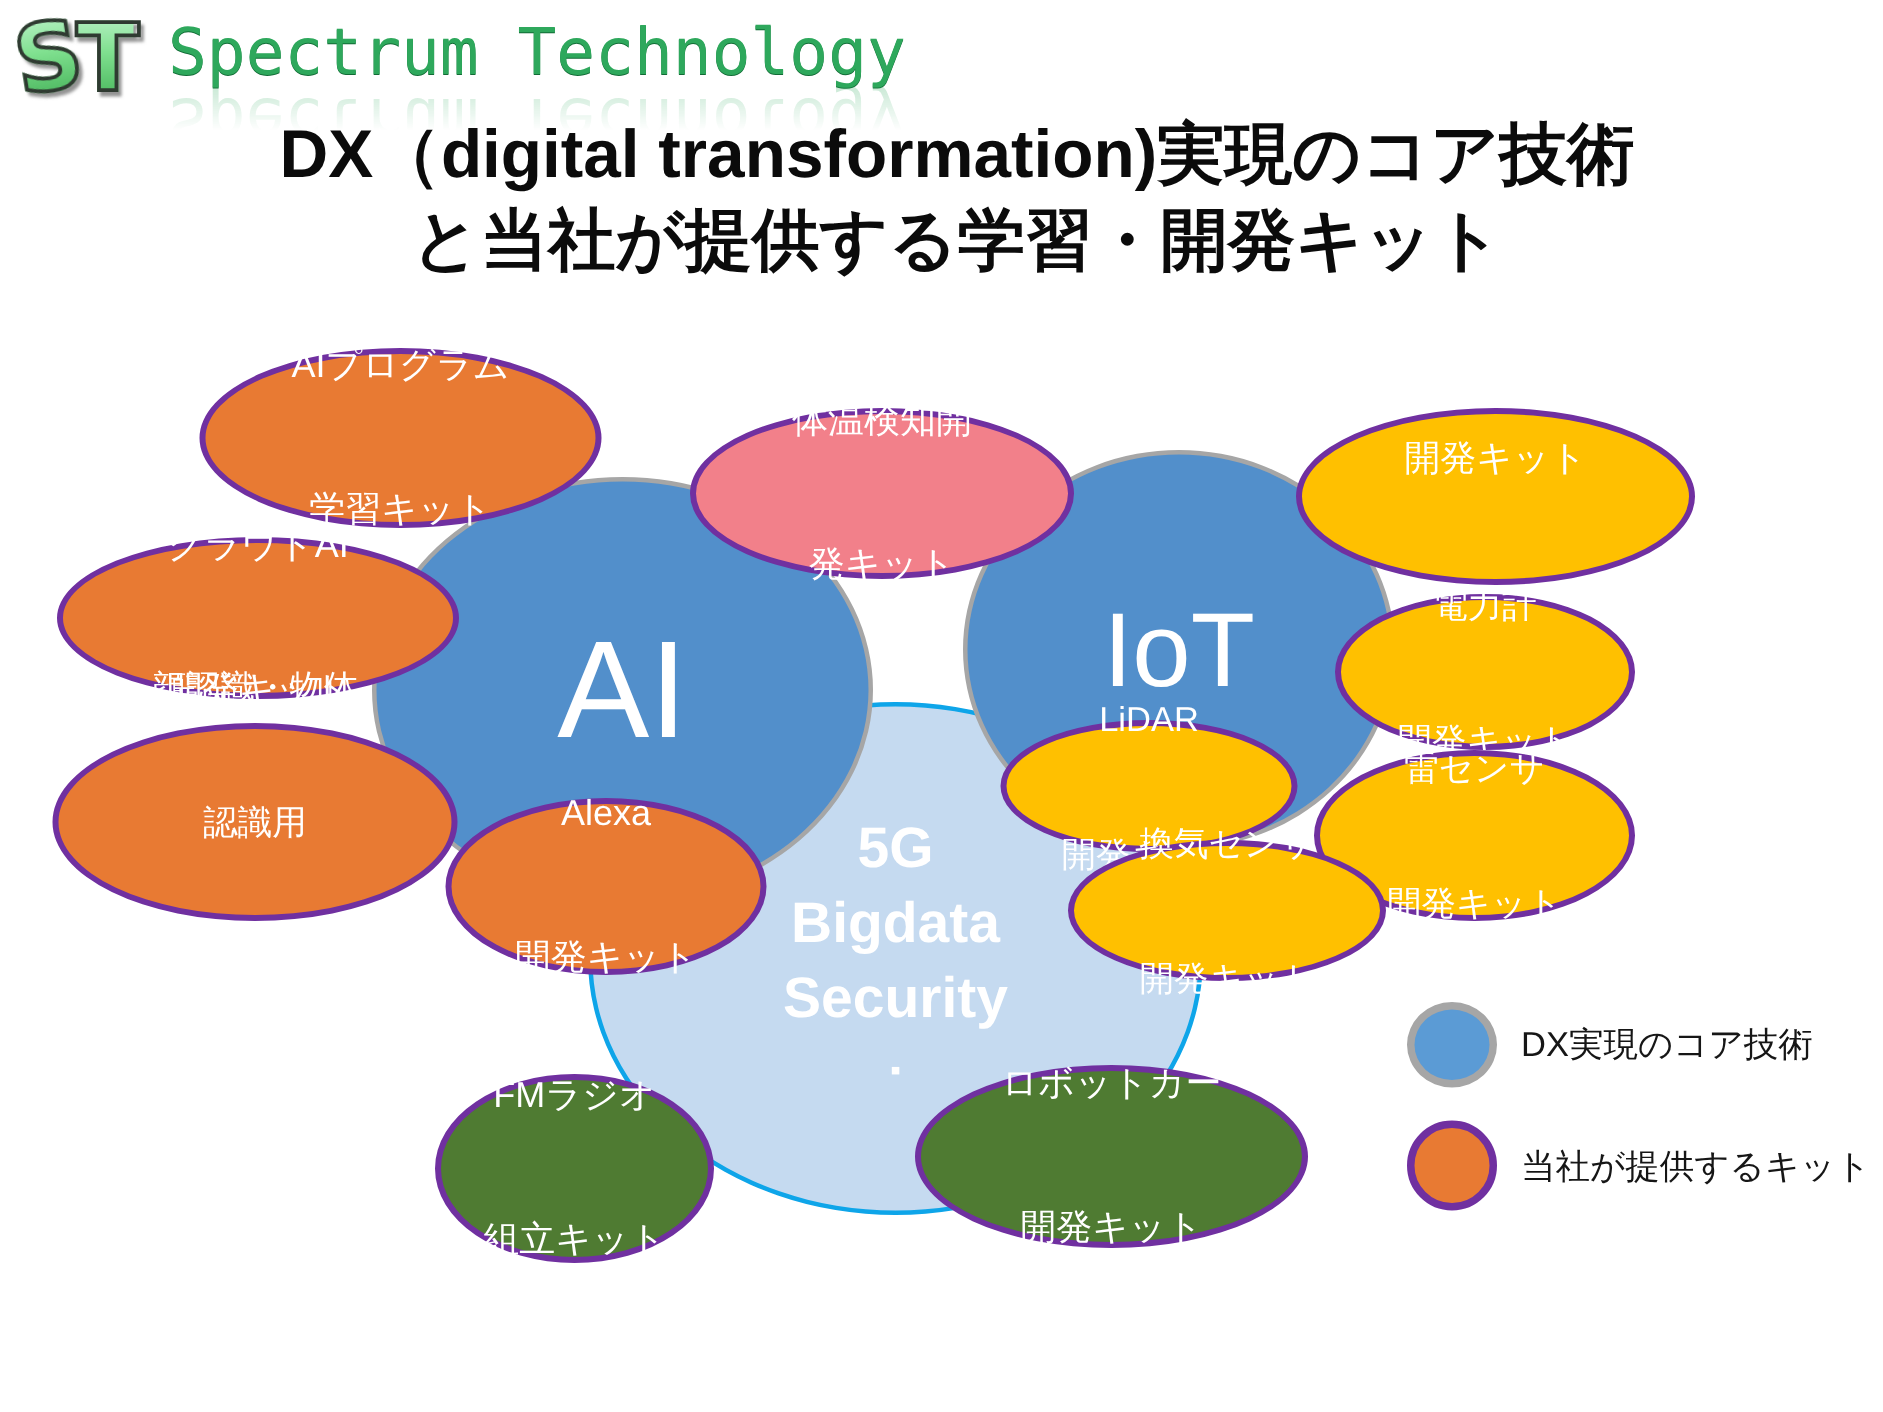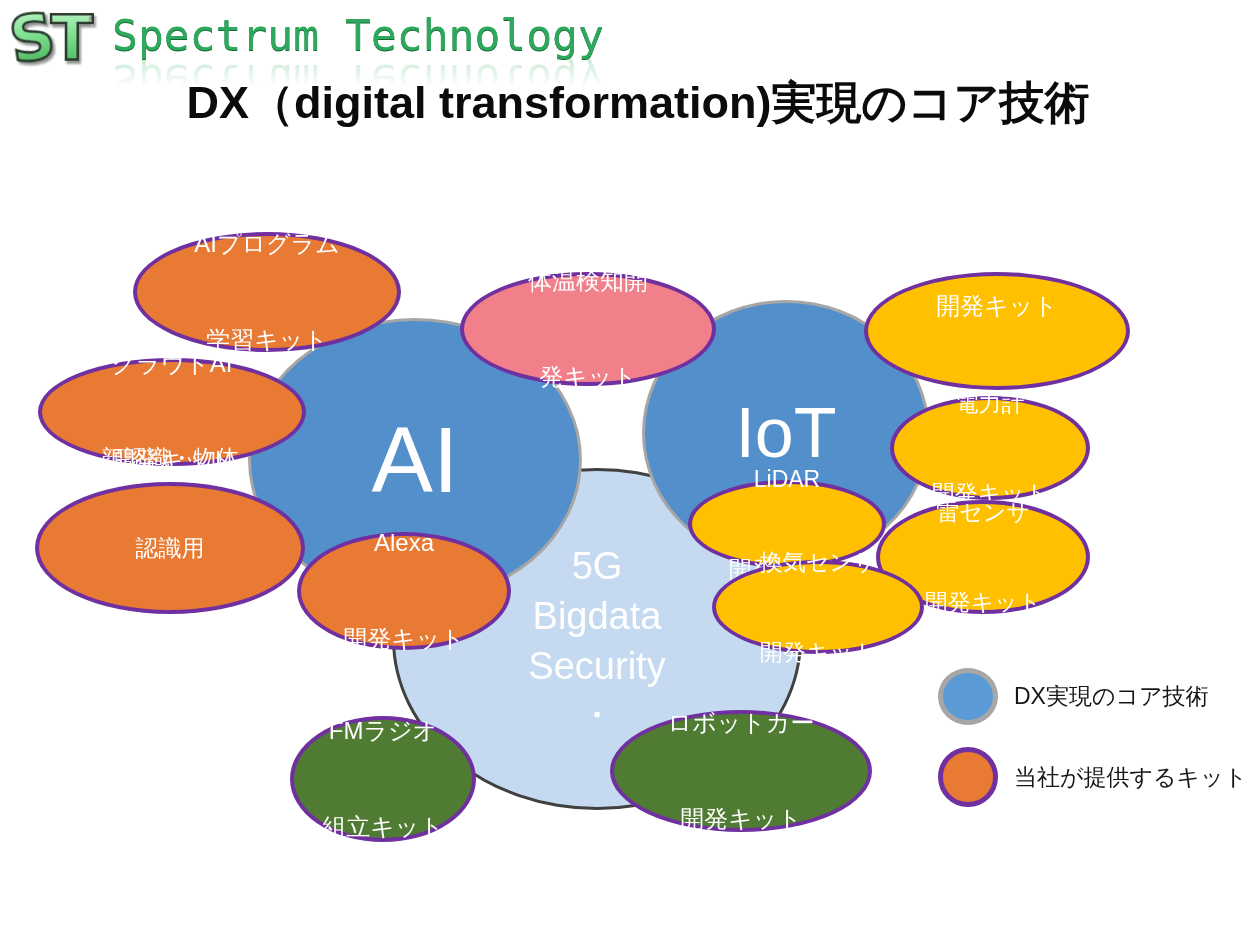--- a/index.html
+++ b/index.html
@@ -50,21 +50,21 @@
     position:absolute;left:78px;top:74px;width:1120px;
     font-size:45px;line-height:57px;font-weight:700;color:#0b0b0b;text-align:center;
   }
   
   .ellipse{
     position:absolute;border-radius:50%;
     display:flex;align-items:center;justify-content:center;
     text-align:center;box-sizing:border-box;
   }
   .core{border:3px solid var(--gray-border,#A6A6A6);background:var(--core-blue,#528FCB);z-index:2;}
-  .foundation{border:3px solid #404040;background:var(--foundation-light-blue,#C5DAF0);z-index:1;}
+  .foundation{border:3px solid #0ea5e9;background:var(--foundation-light-blue,#C5DAF0);z-index:1;font-weight:bold;}
   .kit{border:4px solid var(--purple-border,#7030A0);z-index:3;}
   .orange{background:var(--kit-orange,#E87A33);}
   .yellow{background:var(--kit-yellow,#FFC000);}
   .green{background:var(--kit-green,#4F7B32);}
   .pink{background:var(--kit-pink,#F2808A);}
   .kit .lbl{color:#fff;font-size:24px;line-height:32px;white-space:pre-wrap;}
   .kit .lbl.small{font-size:23px;line-height:30px;}
   .lbl span{display:block;}
   .big-label{color:#fff;font-weight:400;}
   .ai-label{font-size:92px;}
@@ -89,20 +89,21 @@
 <body>
 
 <div id="slide">
 
   <div class="logo-st"><span class="s">S</span><span class="t">T</span></div>
   <div class="logo-wordmark">Spectrum Technology</div>
   <div class="logo-reflection">Spectrum Technology</div>
 
   <div class="title">
     <div>DX（digital transformation)実現のコア技術</div>
+    <div>と当社が提供する学習・開発キット</div>
   </div>
 
   <div class="ellipse foundation" style="left:392px;top:468px;width:410px;height:342px;">
     <div class="lbl">
       <span>5G</span>
       <span>Bigdata</span>
       <span>Security</span>
       <span class="dot">▪</span>
     </div>
   </div>
@@ -165,21 +166,21 @@
     </div>
   </div>
 
   <div class="ellipse kit yellow" style="left:876px;top:500px;width:214px;height:114px;">
     <div class="lbl small">
       <span>雷センサ</span>
       <span>開発キット</span>
     </div>
   </div>
 
-  <div class="ellipse kit yellow" style="left:688px;top:480px;width:198px;height:88px;">
+  <div class="ellipse kit yellow" style="left:667px;top:480px;width:198px;height:88px;">
     <div class="lbl small">
       <span>LiDAR</span>
       <span>開発キット</span>
     </div>
   </div>
 
   <div class="ellipse kit yellow" style="left:712px;top:560px;width:212px;height:94px;">
     <div class="lbl small">
       <span>換気センサ</span>
       <span>開発キット</span>

